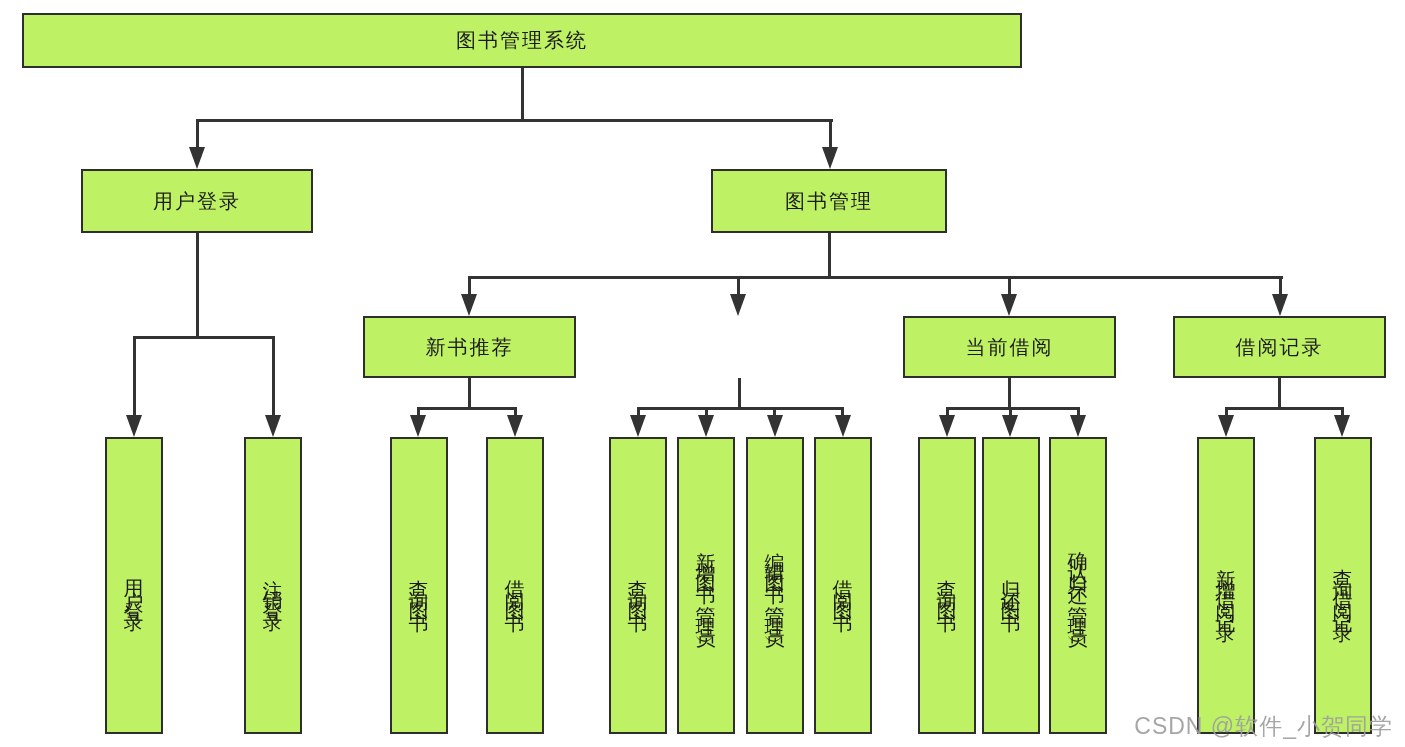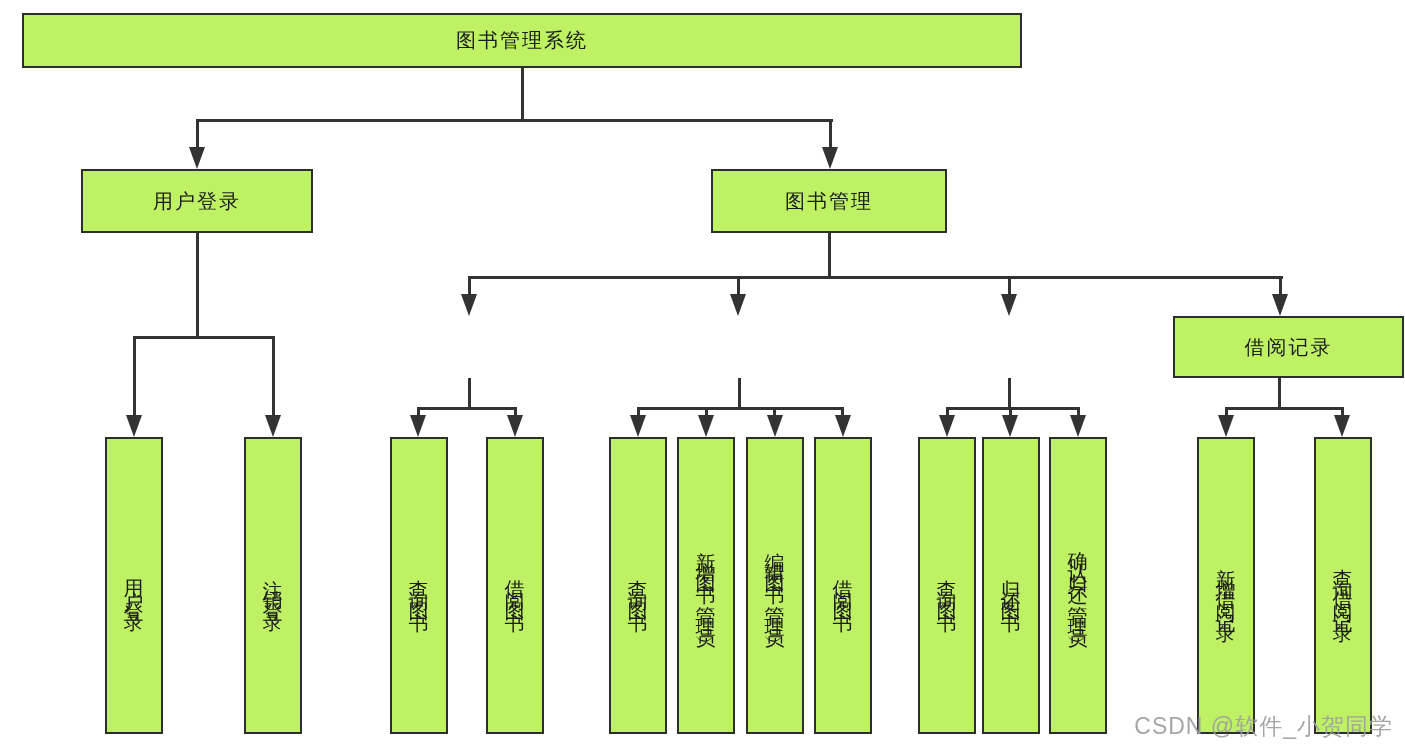--- a/index.html
+++ b/index.html
@@ -18,21 +18,21 @@
     writing-mode:vertical-rl;text-orientation:mixed;
     letter-spacing:11px;font-size:20px;line-height:1;
   }
   
   .n-root   {left:22px;  top:13px;  width:1000px;height:55px;}
   .n-user   {left:81px;  top:169px; width:232px; height:64px;}
   .n-mgmt   {left:711px; top:169px; width:236px; height:64px;}
   .n-newbook{left:363px; top:316px; width:213px; height:62px;}
   .n-borrow {left:633px; top:316px; width:213px; height:62px;}
   .n-current{left:903px; top:316px; width:213px; height:62px;}
-  .n-record {left:1173px;top:316px; width:231px; height:62px;}
+  .n-record {left:1173px;top:316px; width:213px; height:62px;}
   .lf-a1{left:105px;} .lf-a2{left:244px;}
   .lf-b1{left:390px;} .lf-b2{left:486px;}
   .lf-c1{left:609px;} .lf-c2{left:677px;} .lf-c3{left:746px;} .lf-c4{left:814px;}
   .lf-d1{left:918px;} .lf-d2{left:982px;} .lf-d3{left:1049px;}
   .lf-e1{left:1197px;}.lf-e2{left:1314px;}
   
   .ln{position:absolute;background:#333333;z-index:1;}
   .arrow{
     position:absolute;width:0;height:0;z-index:1;
     border-left:8px solid transparent;border-right:8px solid transparent;
@@ -114,20 +114,26 @@
     <span class="lbl">图书管理系统</span>
   </div>
 
   <div class="node n-user">
     <span class="lbl">用户登录</span>
   </div>
   <div class="node n-mgmt">
     <span class="lbl">图书管理</span>
   </div>
 
+  <div class="node n-newbook">
+    <span class="lbl">新书推荐</span>
+  </div>
+  <div class="node n-current">
+    <span class="lbl">当前借阅</span>
+  </div>
   <div class="node n-record">
     <span class="lbl">借阅记录</span>
   </div>
 
   <div class="node leaf lf-a1">
     <span class="lbl">用户登录</span>
   </div>
   <div class="node leaf lf-a2">
     <span class="lbl">注销登录</span>
   </div>

